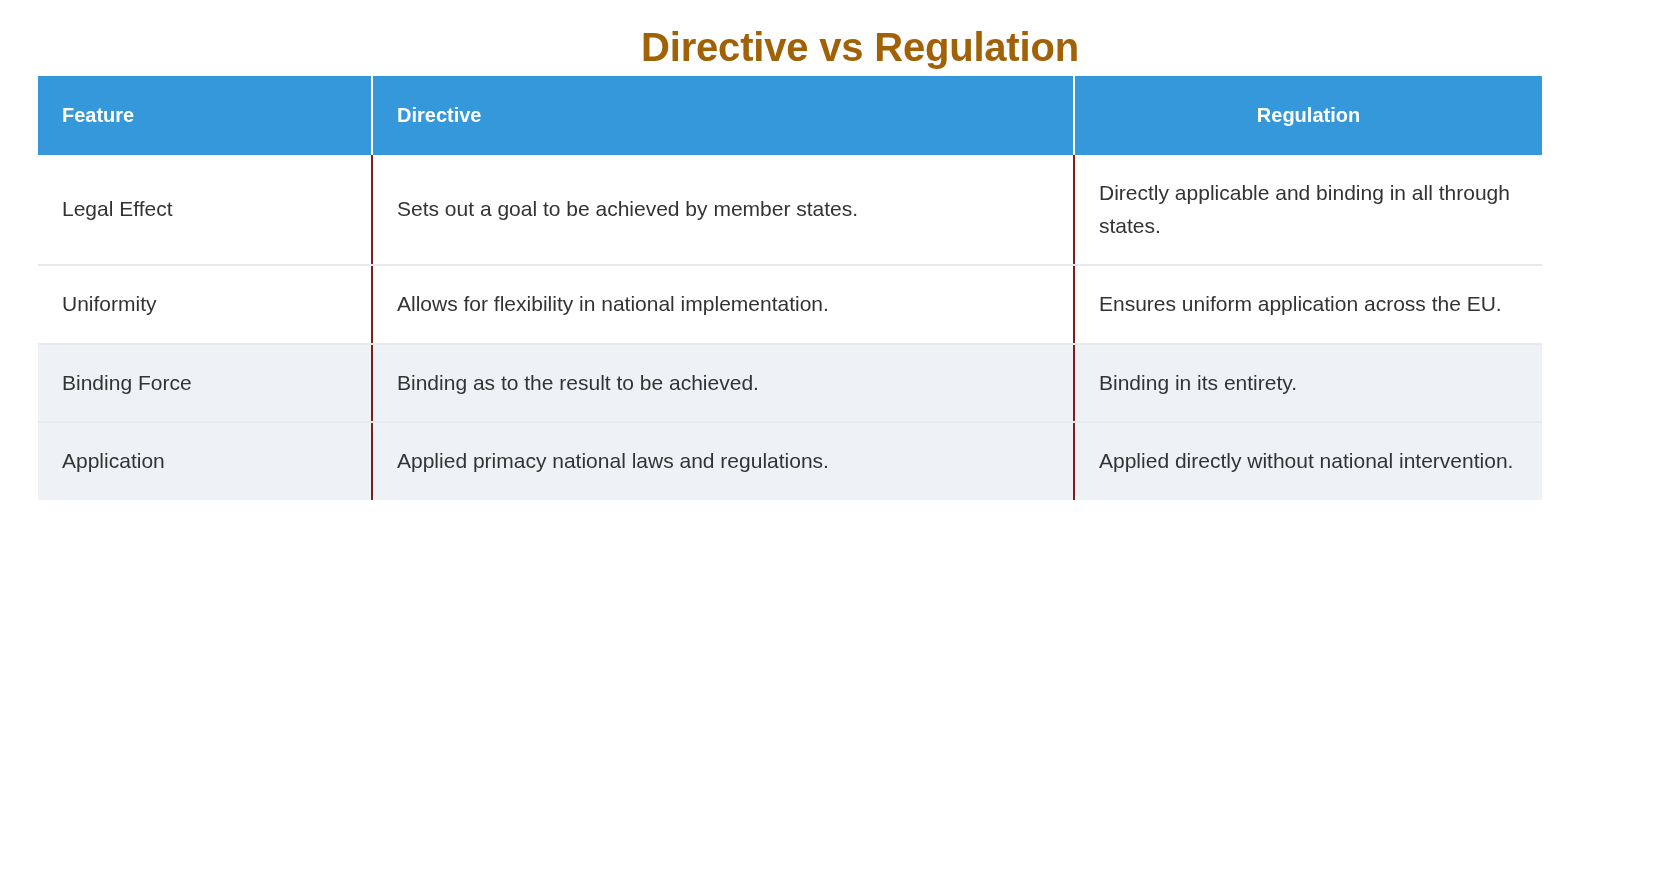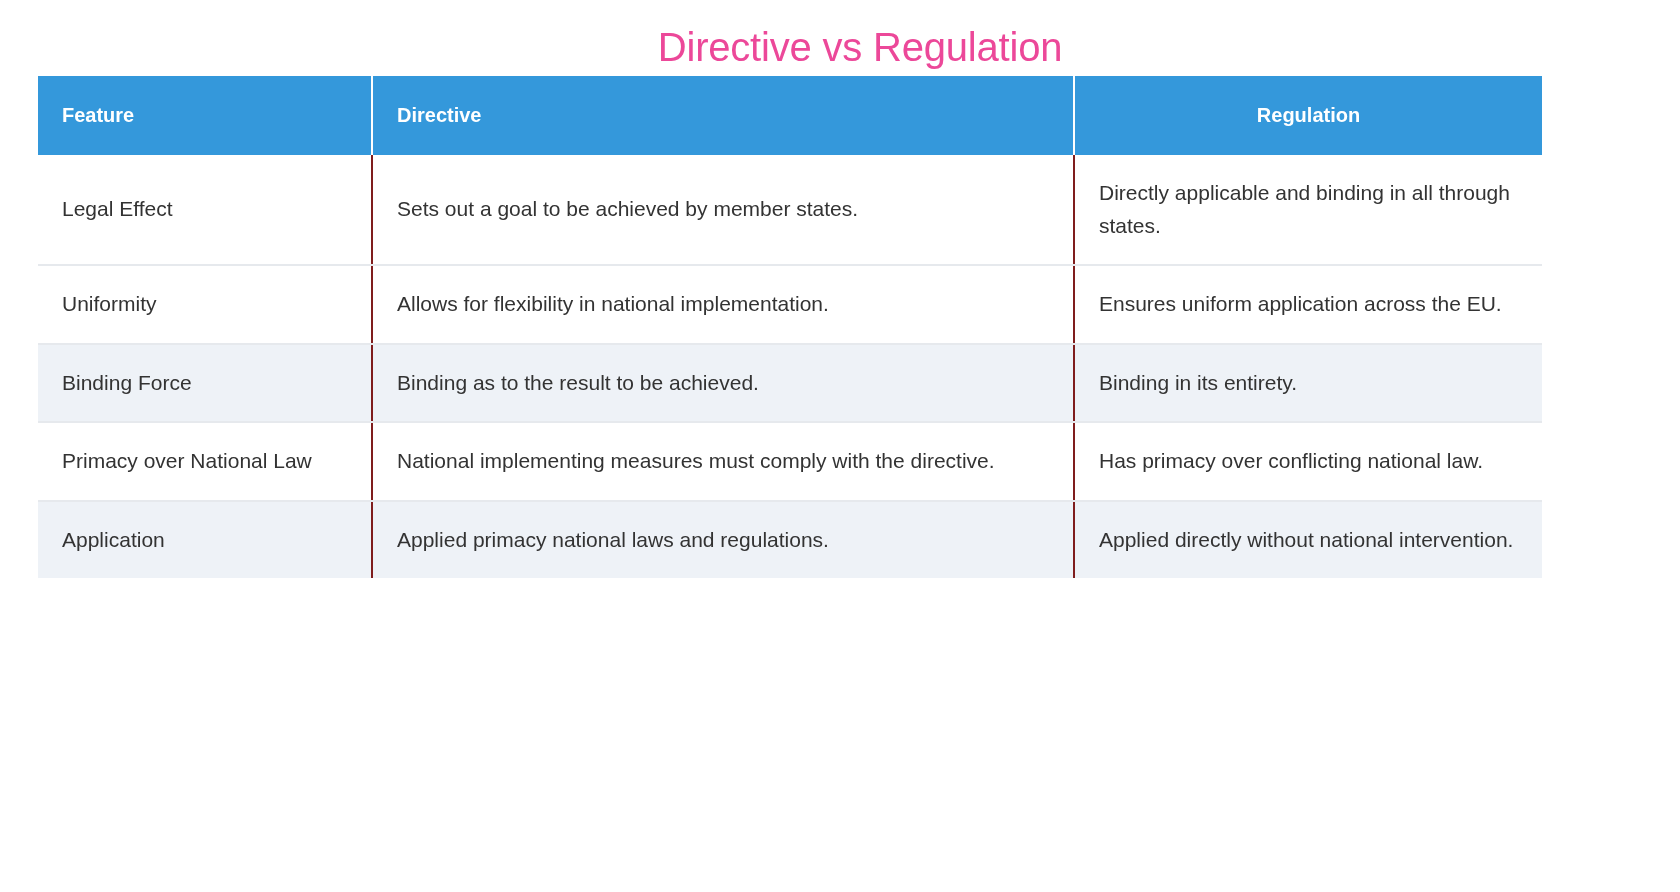--- a/index.html
+++ b/index.html
@@ -21,22 +21,22 @@
     position: relative;
     overflow: hidden;
   }
 
   .title {
     margin: 0;
     padding-top: 24px;
     text-align: center;
     font-size: 40px;
     line-height: 1.15;
-    font-weight: normal;
-    color: #ec4899;
+    font-weight: bold;
+    color: #a16207;
     letter-spacing: -0.2px;
     padding-left: 40px;
   }
 
   .table-wrap {
     margin: 6px 38px 0 38px;
     width: 1504px;
   }
 
   table.comparison {
@@ -114,25 +114,20 @@
           <td>Allows for flexibility in national implementation.</td>
           <td>Ensures uniform application across the EU.</td>
         </tr>
 
         <tr class="even">
           <td>Binding Force</td>
           <td>Binding as to the result to be achieved.</td>
           <td>Binding in its entirety.</td>
         </tr>
 
-        <tr class="odd">
-          <td>Primacy over National Law</td>
-          <td>National implementing measures must comply with the directive.</td>
-          <td>Has primacy over conflicting national law.</td>
-        </tr>
 
         <tr class="even">
           <td>Application</td>
           <td>Applied primacy national laws and regulations.</td>
           <td>Applied directly without national intervention.</td>
         </tr>
 
 
       </tbody>
     </table>

